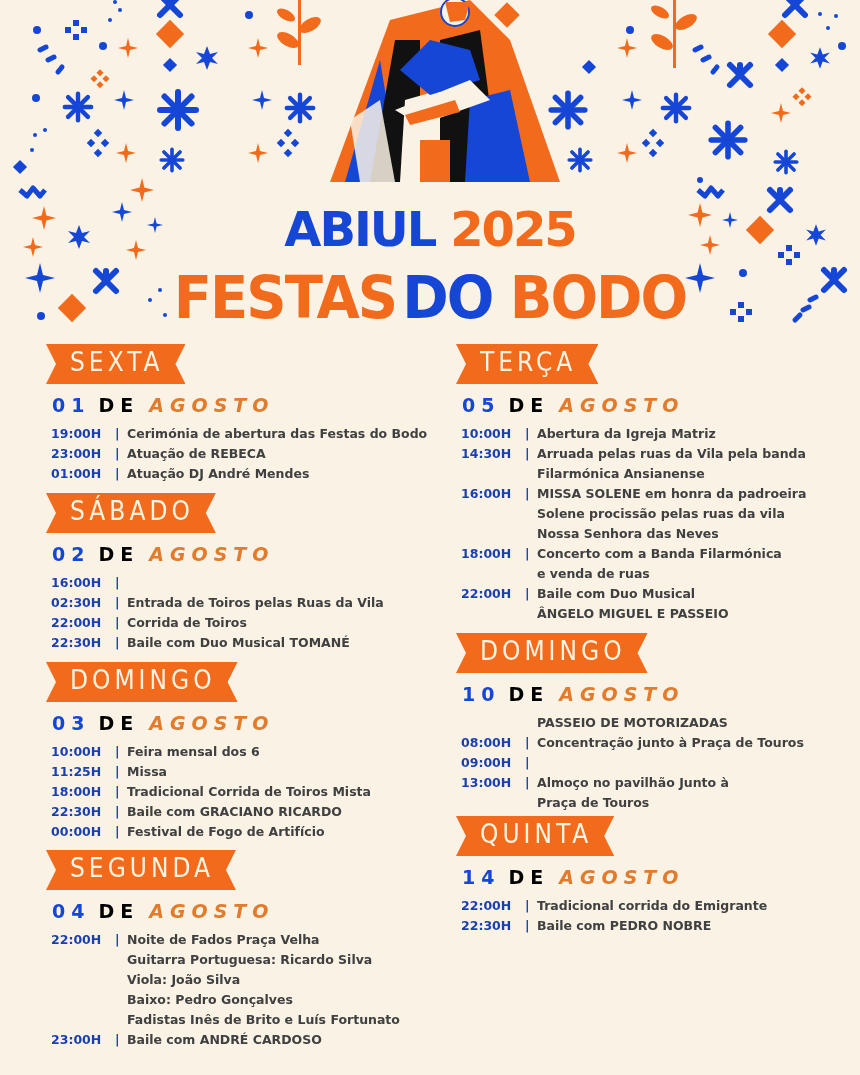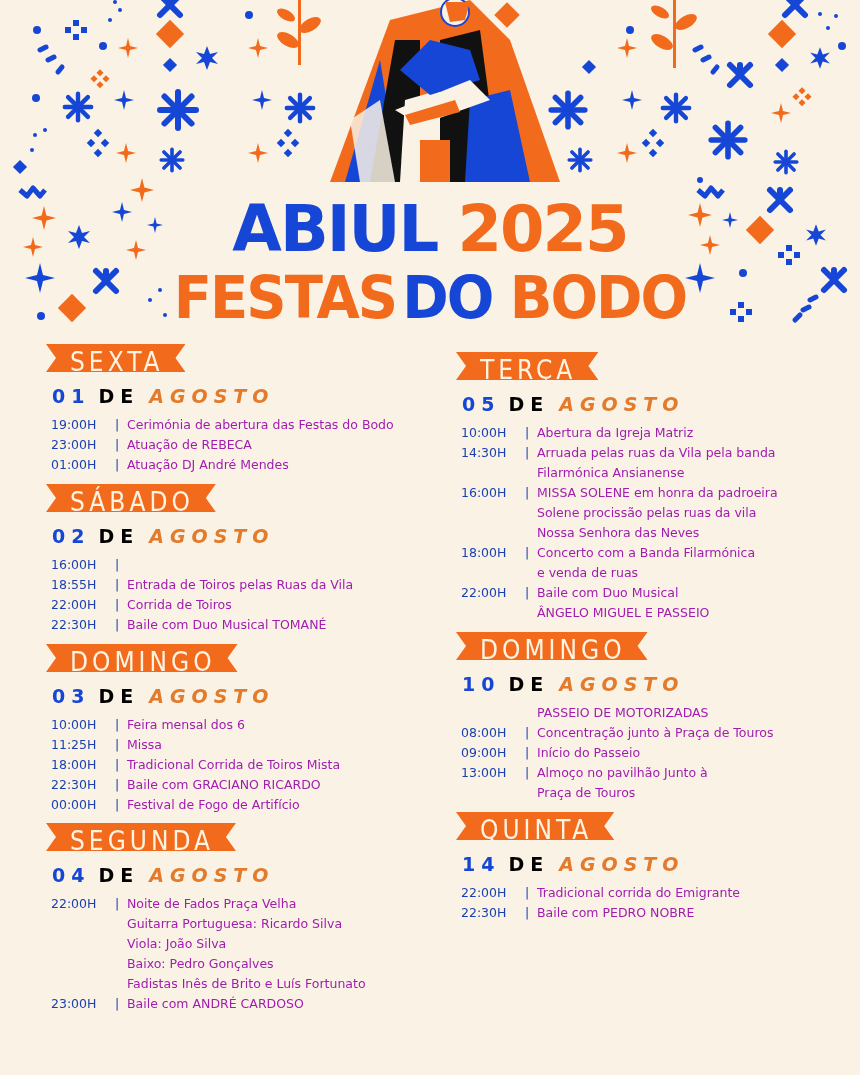--- a/index.html
+++ b/index.html
@@ -6,59 +6,59 @@
   body {
     width: 860px; height: 1075px; overflow: hidden;
     background: #f9f2e5;
     font-family: "DejaVu Sans", sans-serif;
     position: relative;
   }
   .header-art { position: absolute; left: 0; top: 0; width: 860px; height: 335px; }
   .title-wrap { position: absolute; left: 0; top: 190px; width: 860px; text-align: center; }
   .title-line1 {
     font-family: "DejaVu Sans", sans-serif; font-weight: 900;
-    font-size: 64px; line-height: 78px; letter-spacing: -2px;
+    font-size: 48px; line-height: 78px; letter-spacing: -2px;
     white-space: nowrap;
   }
   .title-line2 {
     font-family: "DejaVu Sans", sans-serif; font-weight: 900;
     font-size: 56px; line-height: 60px; letter-spacing: -2px;
     white-space: nowrap; transform: scaleY(1.05);
   }
   .blue { color: #1646d6; }
   .orange { color: #f26a1b; }
 
   .col { position: absolute; top: 344px; width: 400px; }
   .col.left { left: 46px; }
   .col.right { left: 456px; }
 
   .day-block { margin-bottom: 0; }
   .banner {
     display: inline-block; position: relative;
     background: #f26a1b; color: #fff3e2;
     font-family: "DejaVu Sans Condensed", "DejaVu Sans", sans-serif;
-    font-size: 26px; letter-spacing: 4px; line-height: 36px; height: 28px;
+    font-size: 26px; letter-spacing: 4px; line-height: 36px; height: 40px;
     padding: 0 22px 0 24px;
     clip-path: polygon(0 0, 100% 0, calc(100% - 10px) 50%, 100% 100%, 0 100%, 10px 50%);
     font-weight: normal;
   }
   .date-line {
     margin-top: 10px; margin-bottom: 8px; margin-left: 6px;
     font-family: "DejaVu Sans", sans-serif; font-weight: bold;
     font-size: 19px; letter-spacing: 6px; line-height: 22px;
   }
   .date-line .num { color: #1646d6; text-align: center; }
   .date-line .de { color: #000000; margin-left: 8px; }
   .date-line .month { color: #e27b2c; margin-left: 10px; font-style: italic; }
 
-  .event { display: flex; font-family: "DejaVu Sans", sans-serif; font-weight: normal;
+  .event { display: flex; font-family: "DejaVu Sans", sans-serif; font-weight: bold;
     font-size: 12.5px; line-height: 20px; color: #1a3fb0; margin-left: 5px; }
   .event .time { width: 64px; flex: none; }
   .event .sep { width: 12px; flex: none; text-align: left; color: #1a3fb0; }
-  .event .desc { flex: 1; white-space: nowrap; color: #a21caf; }
+  .event .desc { flex: 1; white-space: nowrap; color: #404040; }
   .event.cont .time, .event.cont .sep { visibility: hidden; }
 </style>
 </head>
 <body>
 
 <svg class="header-art" viewBox="0 0 860 335" xmlns="http://www.w3.org/2000/svg">
   <defs>
     <g id="spark">
         <path d="M0,-10 L2,-2 L10,0 L2,2 L0,10 L-2,2 L-10,0 L-2,-2 Z"></path>
       </g>
@@ -296,21 +296,21 @@
     <div class="banner"><span>SÁBADO</span></div>
     <div class="date-line">
       <span class="num">02</span><span class="de">DE</span><span class="month">AGOSTO</span>
     </div>
     <div class="events">
         <div class="event">
     <span class="time">16:00H</span>
     <span class="sep">|</span>
   </div>
         <div class="event">
-    <span class="time">18:55H</span>
+    <span class="time">02:30H</span>
     <span class="sep">|</span>
     <span class="desc">Entrada de Toiros pelas Ruas da Vila</span>
   </div>
         <div class="event">
     <span class="time">22:00H</span>
     <span class="sep">|</span>
     <span class="desc">Corrida de Toiros</span>
   </div>
         <div class="event">
     <span class="time">22:30H</span>
@@ -386,21 +386,21 @@
         <div class="event">
     <span class="time">23:00H</span>
     <span class="sep">|</span>
     <span class="desc">Baile com ANDRÉ CARDOSO</span>
   </div>
       </div>
   </div>
   </div>
 
 <div class="col right" id="col-right">
-    <div class="day-block" style="margin-top: 8px;">
+    <div class="day-block" style="margin-top: 0px;">
     <div class="banner"><span>TERÇA</span></div>
     <div class="date-line">
       <span class="num">05</span><span class="de">DE</span><span class="month">AGOSTO</span>
     </div>
     <div class="events">
         <div class="event">
     <span class="time">10:00H</span>
     <span class="sep">|</span>
     <span class="desc">Abertura da Igreja Matriz</span>
   </div>
@@ -463,35 +463,34 @@
     <span class="desc">PASSEIO DE MOTORIZADAS</span>
   </div>
         <div class="event">
     <span class="time">08:00H</span>
     <span class="sep">|</span>
     <span class="desc">Concentração junto à Praça de Touros</span>
   </div>
         <div class="event">
     <span class="time">09:00H</span>
     <span class="sep">|</span>
-    <span class="desc">Início do Passeio</span>
   </div>
         <div class="event">
     <span class="time">13:00H</span>
     <span class="sep">|</span>
     <span class="desc">Almoço no pavilhão Junto à</span>
   </div>
         <div class="event cont">
     <span class="time">00:00H</span>
     <span class="sep">|</span>
     <span class="desc">Praça de Touros</span>
   </div>
       </div>
   </div>
-    <div class="day-block" style="margin-top: 9px;">
+    <div class="day-block" style="margin-top: 3px;">
     <div class="banner"><span>QUINTA</span></div>
     <div class="date-line">
       <span class="num">14</span><span class="de">DE</span><span class="month">AGOSTO</span>
     </div>
     <div class="events">
         <div class="event">
     <span class="time">22:00H</span>
     <span class="sep">|</span>
     <span class="desc">Tradicional corrida do Emigrante</span>
   </div>

